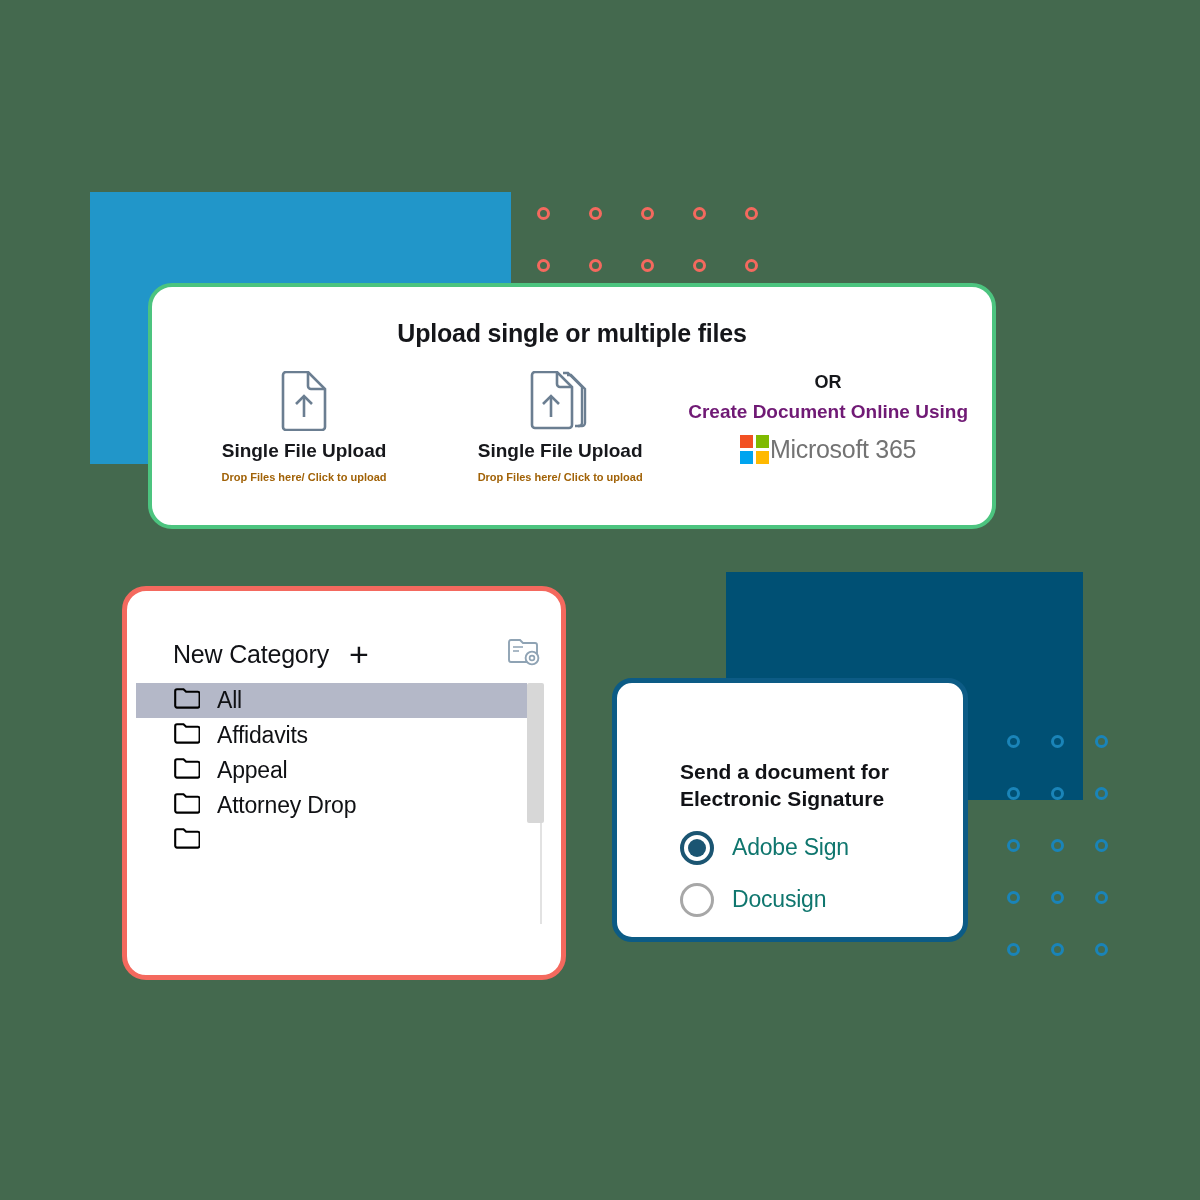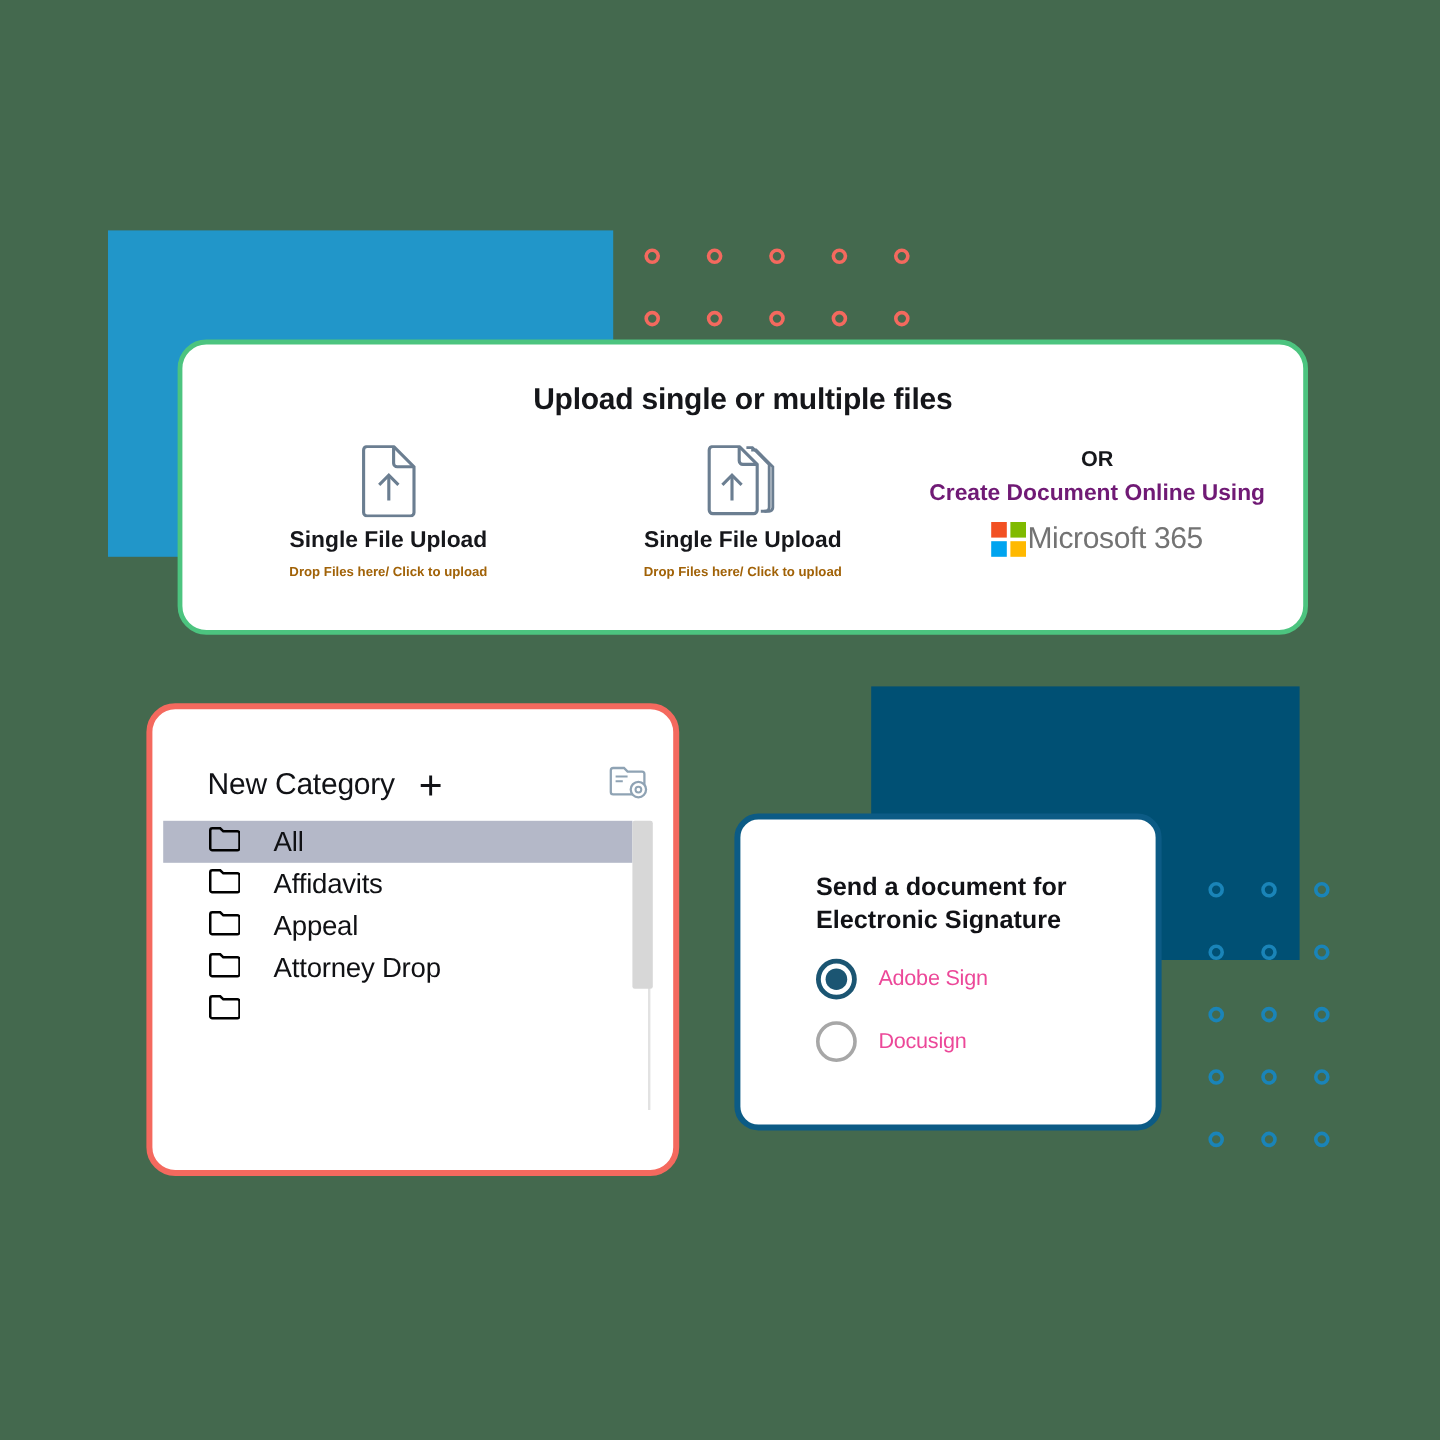--- a/index.html
+++ b/index.html
@@ -69,21 +69,21 @@
     position: absolute;
     background: #ffffff;
     box-sizing: border-box;
     border-radius: 22px;
   }
 
   
   #upload-card {
     left: 148px;
     top: 283px;
-    width: 942px;
+    width: 848px;
     height: 246px;
     border: 4px solid #4cc47f;
     border-radius: 24px;
     padding: 0;
   }
   #upload-title {
     text-align: center;
     font-size: 25px;
     font-weight: bold;
     color: #15161a;
@@ -191,21 +191,21 @@
     margin-top: 12px;
     height: 243px;
   }
   #category-list {
     flex: 1 1 auto;
     padding-left: 9px;
   }
   .cat-row {
     display: flex;
     align-items: center;
-    gap: 28px;
+    gap: 17px;
     padding: 4px 8px 4px 38px;
     min-height: 35px;
     box-sizing: border-box;
   }
   .cat-row.selected {
     background: #b4b8c8;
   }
   .cat-label {
     font-size: 23px;
     color: #101114;
@@ -246,20 +246,21 @@
     height: 264px;
     border: 5px solid #0c5b85;
     border-radius: 20px;
   }
   #signature-title {
     padding: 44px 30px 0 63px;
     font-size: 21px;
     font-weight: bold;
     color: #111216;
     line-height: 1.28;
+    margin-top: 32px;
   }
   .radio-row {
     display: flex;
     align-items: center;
     gap: 18px;
     padding-left: 63px;
     margin-top: 18px;
     cursor: pointer;
   }
   .radio {
@@ -278,22 +279,22 @@
   .radio.on .dotfill {
     width: 18px;
     height: 18px;
     border-radius: 50%;
     background: #1b5572;
   }
   .radio.off {
     border: 3px solid #a7a7a7;
   }
   .radio-label {
-    font-size: 18px;
-    color: #ec4899;
+    font-size: 23px;
+    color: #0f766e;
     letter-spacing: -0.2px;
   }
 </style>
 </head>
 <body>
 
 <div id="stage">
 
   <div class="deco-rect-light-blue"></div>
   <div class="deco-rect-dark-blue"></div>

